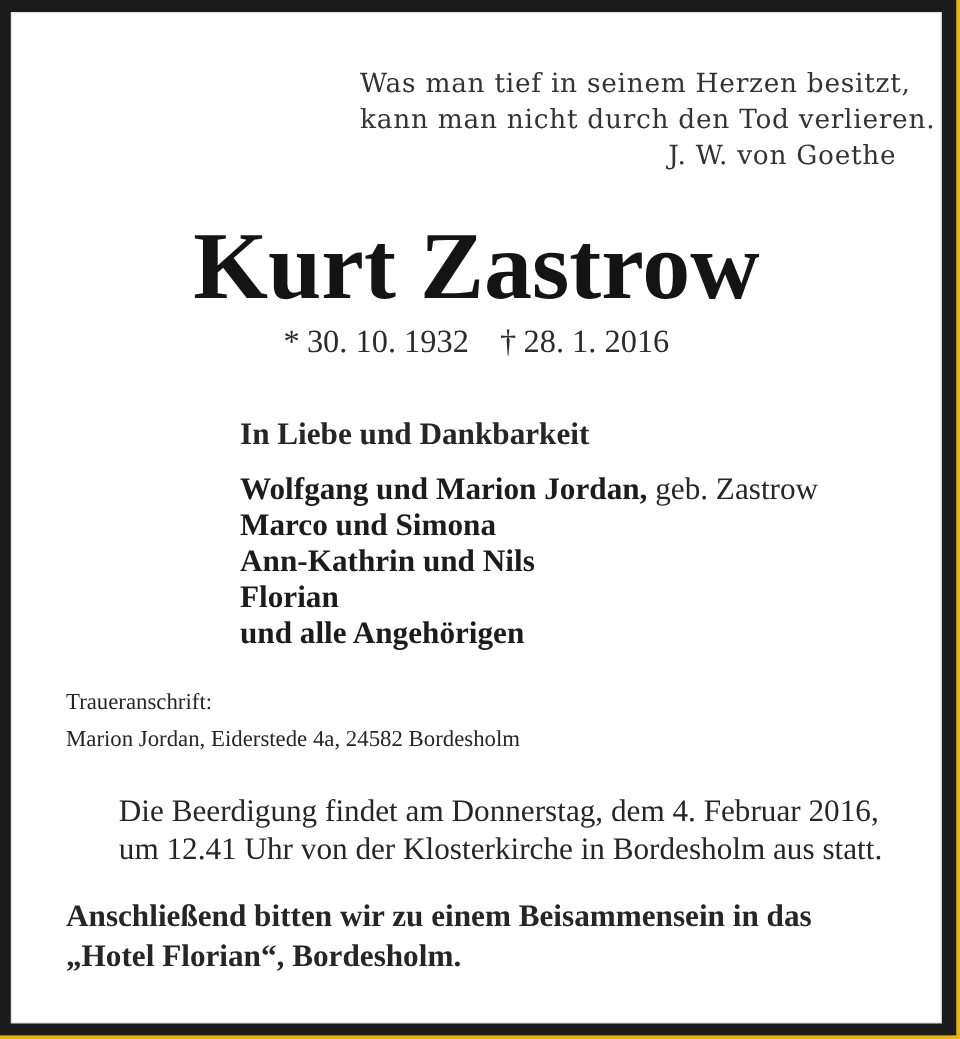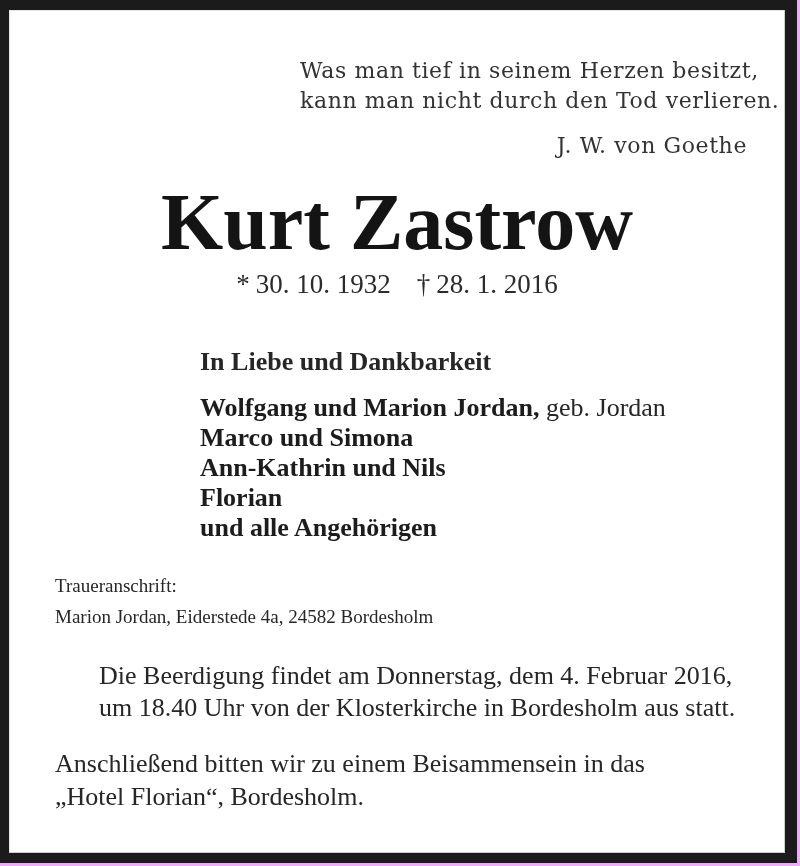--- a/index.html
+++ b/index.html
@@ -4,21 +4,21 @@
 <style>
   html, body {
     margin: 0;
     padding: 0;
     background: #ffffff;
   }
   .page {
     position: relative;
     width: 800px;
     height: 866px;
-    background: #f0abfc; 
+    background: #eab308; 
     overflow: hidden;
   }
   .sheet {
     position: absolute;
     top: 0;
     left: 0;
     width: 797px;
     height: 863px;
     box-sizing: border-box;
     background: #ffffff;
@@ -41,21 +41,21 @@
     left: 291px;
     top: 46px;
     width: 447px;
     font-family: "DejaVu Serif", serif;
     font-size: 22px;
     line-height: 30px;
     letter-spacing: 0.6px;
     color: #333333;
   }
   .quote .line { white-space: nowrap; }
-  .quote .attribution { text-align: right; margin-top: 15px; }
+  .quote .attribution { text-align: right; }
 
   
   .name {
     position: absolute;
     left: 0;
     top: 172px;
     width: 100%;
     text-align: center;
     font-family: "Liberation Serif", serif;
     font-weight: 700;
@@ -119,21 +119,21 @@
   }
   .funeral .line { white-space: nowrap; margin-left: 44px; }
 
   .reception {
     position: absolute;
     left: 46px;
     top: 737px;
     font-size: 26px;
     line-height: 33px;
   }
-  .reception .line { white-space: nowrap; }
+  .reception .line { white-space: nowrap; font-weight: bold; }
 </style>
 </head>
 <body>
 
 <div class="page">
   <div class="sheet">
     <div class="content">
 
       <div class="quote">
         <div class="line">Was man tief in seinem Herzen besitzt,</div>
@@ -149,21 +149,21 @@
         </div>
         <div class="date-item">
           <span class="symbol">†</span><span>28. 1. 2016</span>
         </div>
       </div>
 
       <div class="intro">In Liebe und Dankbarkeit</div>
 
       <div class="mourners">
         <div class="mourner-line">
-          <span class="bold">Wolfgang und Marion Jordan,</span><span class="regular"> geb. Jordan</span>
+          <span class="bold">Wolfgang und Marion Jordan,</span><span class="regular"> geb. Zastrow</span>
         </div>
         <div class="mourner-line">
           <span class="bold">Marco und Simona</span><span class="regular"></span>
         </div>
         <div class="mourner-line">
           <span class="bold">Ann-Kathrin und Nils</span><span class="regular"></span>
         </div>
         <div class="mourner-line">
           <span class="bold">Florian</span><span class="regular"></span>
         </div>
@@ -172,21 +172,21 @@
         </div>
       </div>
 
       <div class="address">
         <div class="line">Traueranschrift:</div>
         <div class="line">Marion Jordan, Eiderstede 4a, 24582 Bordesholm</div>
       </div>
 
       <div class="funeral">
         <div class="line">Die Beerdigung findet am Donnerstag, dem 4. Februar 2016,</div>
-        <div class="line">um 18.40 Uhr von der Klosterkirche in Bordesholm aus statt.</div>
+        <div class="line">um 12.41 Uhr von der Klosterkirche in Bordesholm aus statt.</div>
       </div>
 
       <div class="reception">
         <div class="line">Anschließend bitten wir zu einem Beisammensein in das</div>
         <div class="line">„Hotel Florian“, Bordesholm.</div>
       </div>
 
     </div>
   </div>
 </div>

